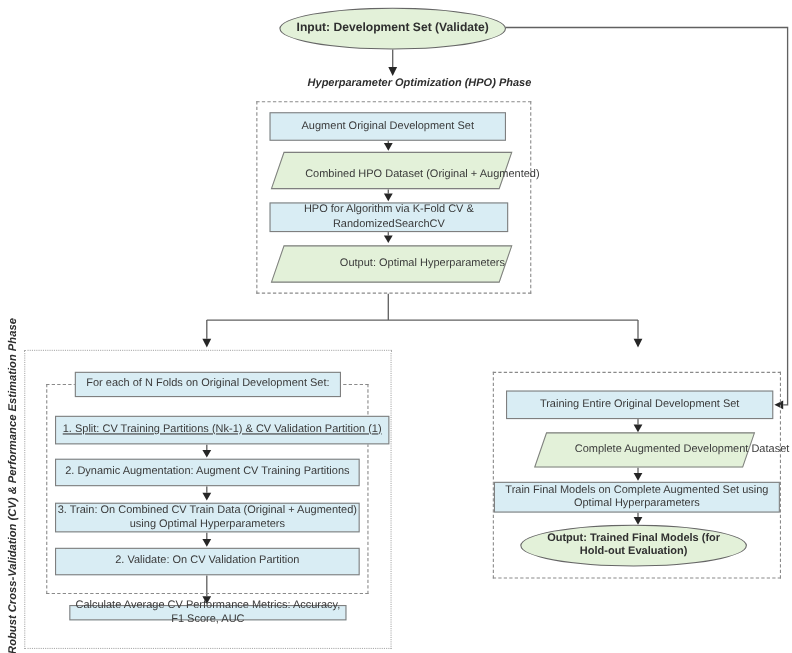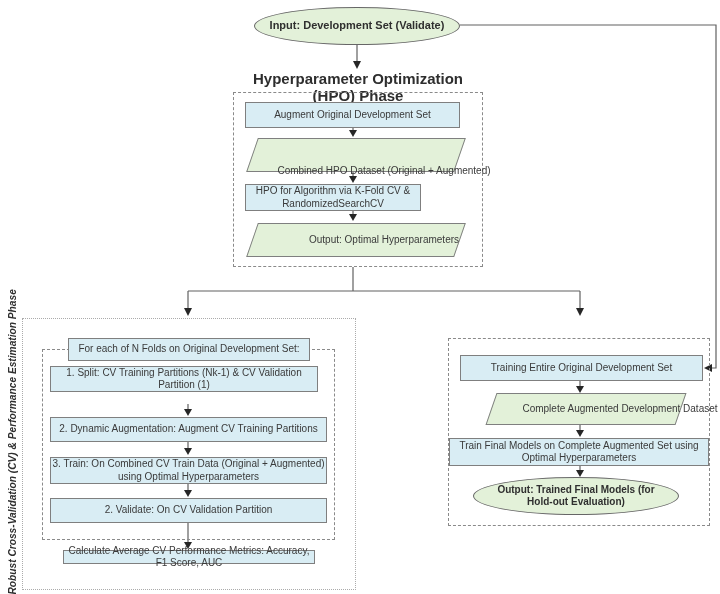--- a/index.html
+++ b/index.html
@@ -17,22 +17,22 @@
   .para{position:absolute;}
   .para .bg{
     position:absolute;top:0;bottom:0;left:9px;right:9px;
     background:#e3f1d9;border:1px solid #7f7f7f;transform:skewX(-19deg);
   }
   .para .txt{
     position:relative;width:100%;height:100%;display:flex;align-items:center;
     justify-content:center;text-align:center;font-size:10px;line-height:1.25;color:#3a3a3a;
   }
   .phase-title{
-    position:absolute;font-size:15px;font-weight:bold;
-    color:#2e2e2e;text-align:center;
+    position:absolute;font-size:10px;font-weight:bold;font-style:italic;
+    color:#2e2e2e;text-align:right;
   }
   .dashed-box{position:absolute;border:1px dashed #8a8a8a;box-sizing:border-box;}
   .dotted-box{position:absolute;border:1px dotted #ababab;box-sizing:border-box;}
   .side-label{
     position:absolute;left:-136px;top:437px;width:300px;height:15px;
     transform:rotate(-90deg);text-align:center;font-size:10.2px;
     font-weight:bold;font-style:italic;color:#2e2e2e;white-space:nowrap;
   }
   svg.connectors{position:absolute;left:0;top:0;pointer-events:none;}
   .ln{stroke:#616161;stroke-width:1.2;fill:none;}
@@ -85,39 +85,39 @@
   <div class="node ellipse" style="left:254px;top:7px;width:206px;height:38px;font-size:11px;">Input: Development Set (Validate)</div>
 
   <div class="phase-title" style="left:233px;top:70px;width:250px;">Hyperparameter Optimization (HPO) Phase</div>
 
   <div class="dashed-box" style="left:233px;top:92px;width:250px;height:175px;"></div>
 
   <div class="node rect-blue" style="left:245px;top:102px;width:215px;height:26px;">Augment Original Development Set</div>
 
   <div class="para" style="left:243px;top:138px;width:226px;height:34px;">
     <div class="bg"></div>
-    <div class="txt" style="padding:16px 28px;">Combined HPO Dataset (Original + Augmented)</div>
+    <div class="txt" style="padding:4px 28px;">Combined HPO Dataset (Original + Augmented)</div>
   </div>
 
-  <div class="node rect-blue" style="left:245px;top:184px;width:176px;height:27px;text-align:center;">HPO for Algorithm  via K-Fold CV &amp; RandomizedSearchCV</div>
+  <div class="node rect-blue" style="left:245px;top:184px;width:217px;height:27px;text-align:center;">HPO for Algorithm  via K-Fold CV &amp; RandomizedSearchCV</div>
 
   <div class="para" style="left:243px;top:223px;width:226px;height:34px;">
     <div class="bg"></div>
     <div class="txt" style="padding:0 28px;">Output: Optimal Hyperparameters</div>
   </div>
 
   <div class="side-label">Robust Cross-Validation (CV) &amp; Performance Estimation Phase</div>
 
   <div class="dotted-box" style="left:22px;top:318px;width:334px;height:272px;"></div>
 
   <div class="dashed-box" style="left:42px;top:349px;width:293px;height:191px;"></div>
 
   <div class="node rect-blue" style="left:68px;top:338px;width:242px;height:23px;">For each of N Folds on Original Development Set:</div>
 
-  <div class="node rect-blue" style="left:50px;top:366px;width:268px;height:26px;">1. Split: CV Training Partitions (Nk-1) &amp; CV Validation Partition (1)</div>
+  <div class="node rect-blue" style="left:50px;top:378px;width:304px;height:26px;text-decoration:underline;">1. Split: CV Training Partitions (Nk-1) &amp; CV Validation Partition (1)</div>
 
   <div class="node rect-blue" style="left:50px;top:417px;width:277px;height:25px;">2. Dynamic Augmentation: Augment CV Training Partitions</div>
 
   <div class="node rect-blue" style="left:50px;top:457px;width:277px;height:27px;">3. Train: On Combined CV Train Data (Original + Augmented) using Optimal Hyperparameters</div>
 
   <div class="node rect-blue" style="left:50px;top:498px;width:277px;height:25px;">2. Validate: On CV Validation Partition</div>
 
   <div class="node rect-blue" style="left:63px;top:550px;width:252px;height:14px;">Calculate Average CV Performance Metrics: Accuracy, F1 Score, AUC</div>
 
 

